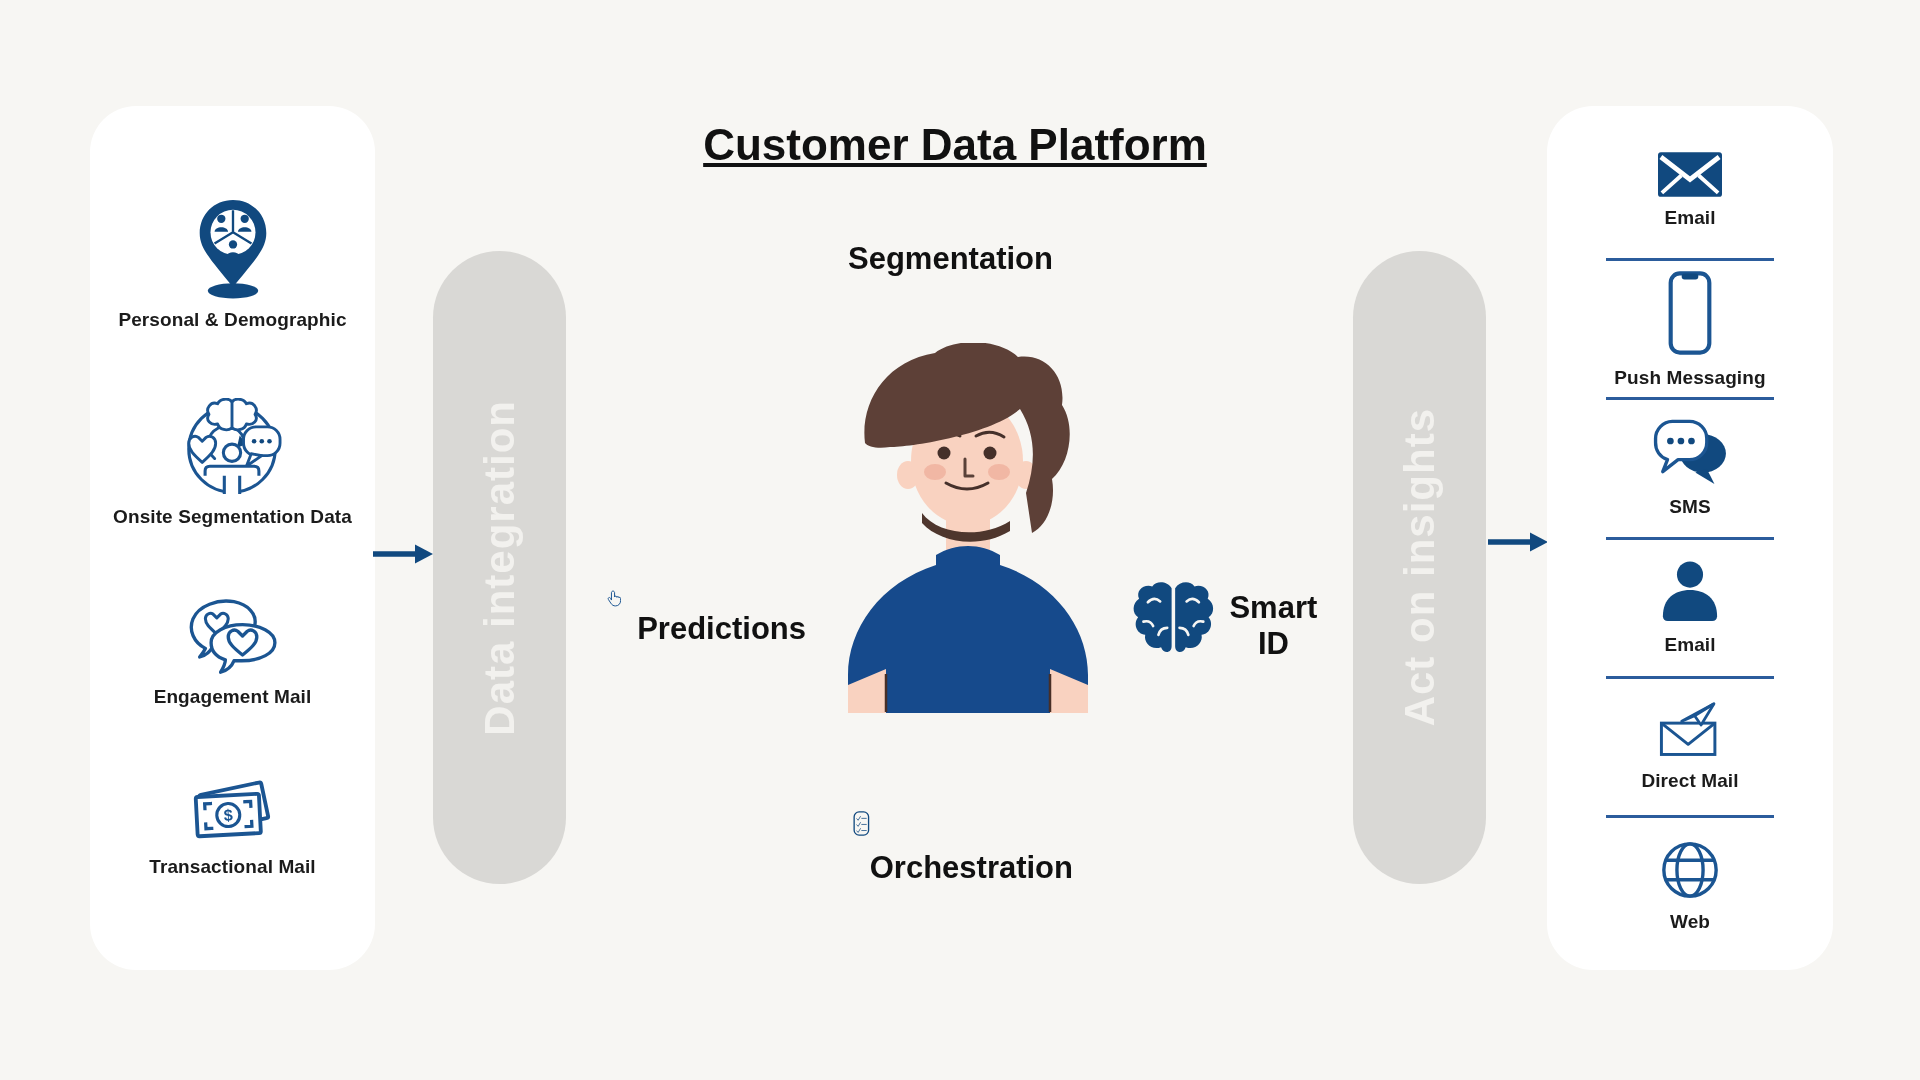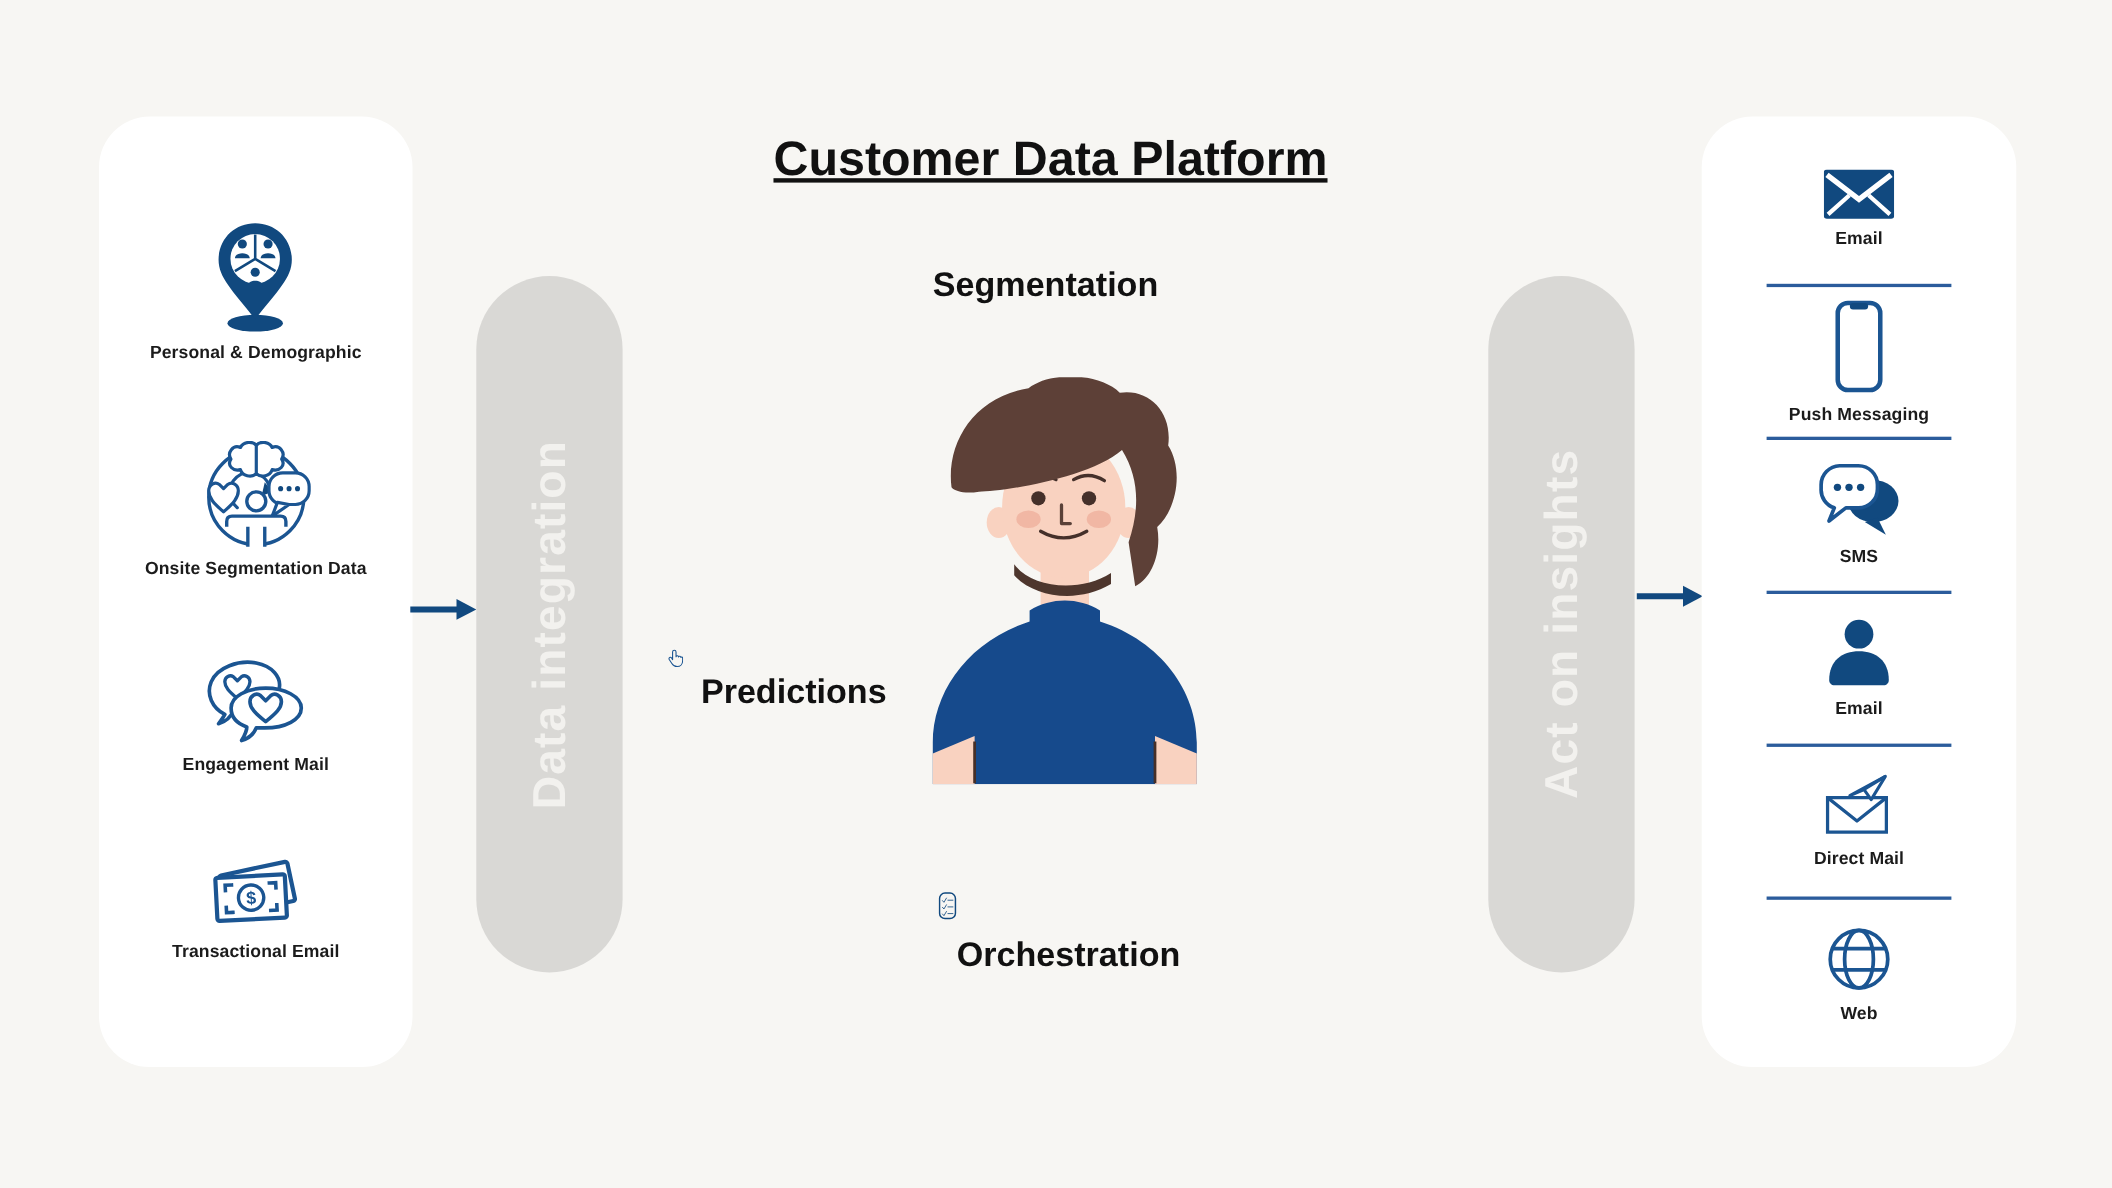--- a/index.html
+++ b/index.html
@@ -10,21 +10,21 @@
   *{margin:0;padding:0;box-sizing:border-box;}
   body{background:var(--background);font-family:"Liberation Sans",sans-serif;}
   .stage{position:relative;width:1920px;height:1080px;background:var(--background);overflow:hidden;}
 
   .panel{position:absolute;background:var(--panel);border-radius:46px;display:flex;flex-direction:column;align-items:center;}
   .panel.left{left:90px;top:106px;width:285px;height:864px;justify-content:space-evenly;padding:24px 8px;}
   .panel.right{left:1547px;top:106px;width:286px;height:864px;justify-content:space-between;padding:16px 8px;}
 
   .src-item,.channel-item{display:flex;flex-direction:column;align-items:center;justify-content:center;gap:10px;}
   .channel-item{flex:1;}
-  .item-label{font-size:16px;font-weight:700;color:var(--text-dark);text-align:center;letter-spacing:.1px;}
+  .item-label{font-size:19px;font-weight:700;color:var(--text-dark);text-align:center;letter-spacing:.1px;}
 
   .divider{width:168px;height:3px;background:var(--divider-blue);flex:0 0 auto;}
 
   .pill{position:absolute;top:251px;width:133px;height:633px;border-radius:67px;background:var(--pill-gray);
         display:flex;align-items:center;justify-content:center;}
   .pill.left-pill{left:433px;} .pill.right-pill{left:1353px;}
   .pill-label{writing-mode:vertical-rl;transform:rotate(180deg);font-size:42px;font-weight:700;
         color:var(--pill-text);letter-spacing:1px;white-space:nowrap;}
 
   .page-title{position:absolute;left:595px;top:120px;width:720px;text-align:center;
@@ -103,21 +103,21 @@
         <g transform="rotate(-12 48 34)">
           <rect class="fw sb" stroke-width="4" x="16" y="14" width="66" height="38" rx="2"></rect>
         </g>
         <g transform="rotate(-3 48 40)">
           <rect class="fw sb" stroke-width="4" x="10" y="21" width="66" height="41" rx="2"></rect>
           <circle class="fn sb" stroke-width="3.2" cx="43" cy="41.5" r="12"></circle>
           <text x="43" y="47.5" text-anchor="middle" font-size="17" font-weight="bold" fill="#1B5592">$</text>
           <path class="fn sb" stroke-width="3.4" stroke-linecap="square" d="M19,33.5 L19,28.5 L25,28.5 M61,28.5 L67,28.5 L67,33.5 M19,49.5 L19,54.5 L25,54.5 M67,49.5 L67,54.5 L61,54.5"></path>
         </g>
       </svg>
-      <div class="item-label">Transactional Email</div>
+      <div class="item-label">Transactional Mail</div>
     </div>
 
   </section>
 
   <svg class="arrow left" width="64" height="26">
     <line class="ss" stroke-width="5.5" x1="2" y1="13" x2="48" y2="13"></line>
     <path class="fs" d="M44,3.5 L62,13 L44,22.5 Z"></path>
   </svg>
 
   <div class="pill left-pill">
@@ -176,20 +176,33 @@
       <path class="fn sb" stroke-width="6" stroke-linecap="round" stroke-linejoin="round" d="M33,60 L33,18 C33,12.5 37,8 42.5,8 C48,8 52,12.5 52,18 L52,44
            C52,40.5 55.5,38 59.5,38.5 C63.5,39 66,42 66,46
            C66,42.5 69.5,40.5 73.5,41.5 C77,42.5 79,45 79,48.5
            C79,46 82,44.5 85,46 C87.5,47.5 88.5,50 88.5,53
            L88.5,66 C88.5,84 76,98 58,98 C45,98 36.5,93 29,81
            L14.5,59 C11.5,54 13.5,48 19.5,47 C23,46.5 26,48.5 28.5,52.5 Z"></path>
     </svg>
     <div class="node-label">Predictions</div>
   </div>
 
+  <div class="node smartid">
+    <svg width="90" height="86" viewBox="0 0 94 90">
+      <g>
+        <path class="fs" d="M45,10 C40,2 28,1 23,8 C13,5 4,13 8,22 C0,27 0,39 7,43 C1,50 5,62 15,63 C13,73 23,81 33,77 C36,85 45,84 45,76 Z"></path>
+        <path class="fn sbg" stroke-width="3" stroke-linecap="round" d="M18,26 q7,-7 14,-1 M13,48 q8,-2 11,5 M30,63 q2,-8 10,-8"></path>
+      </g>
+      <g transform="translate(94,0) scale(-1,1)">
+        <path class="fs" d="M45,10 C40,2 28,1 23,8 C13,5 4,13 8,22 C0,27 0,39 7,43 C1,50 5,62 15,63 C13,73 23,81 33,77 C36,85 45,84 45,76 Z"></path>
+        <path class="fn sbg" stroke-width="3" stroke-linecap="round" d="M18,26 q7,-7 14,-1 M13,48 q8,-2 11,5 M30,63 q2,-8 10,-8"></path>
+      </g>
+    </svg>
+    <div class="node-label">Smart ID</div>
+  </div>
 
   <div class="node orchestration">
     <svg width="82" height="125" viewBox="0 0 88 134">
       <rect class="fn ss" stroke-width="7" x="6" y="6" width="76" height="122" rx="26"></rect>
       <path class="fn ss" stroke-width="4" stroke-linecap="round" stroke-linejoin="round" d="M20,42 l7,8 l12,-20 M46,40 h24 M20,74 l7,8 l12,-20 M46,72 h24 M20,106 l7,8 l12,-20 M46,104 h24"></path>
     </svg>
     <div class="node-label">Orchestration</div>
   </div>
 
   <section class="panel right">

